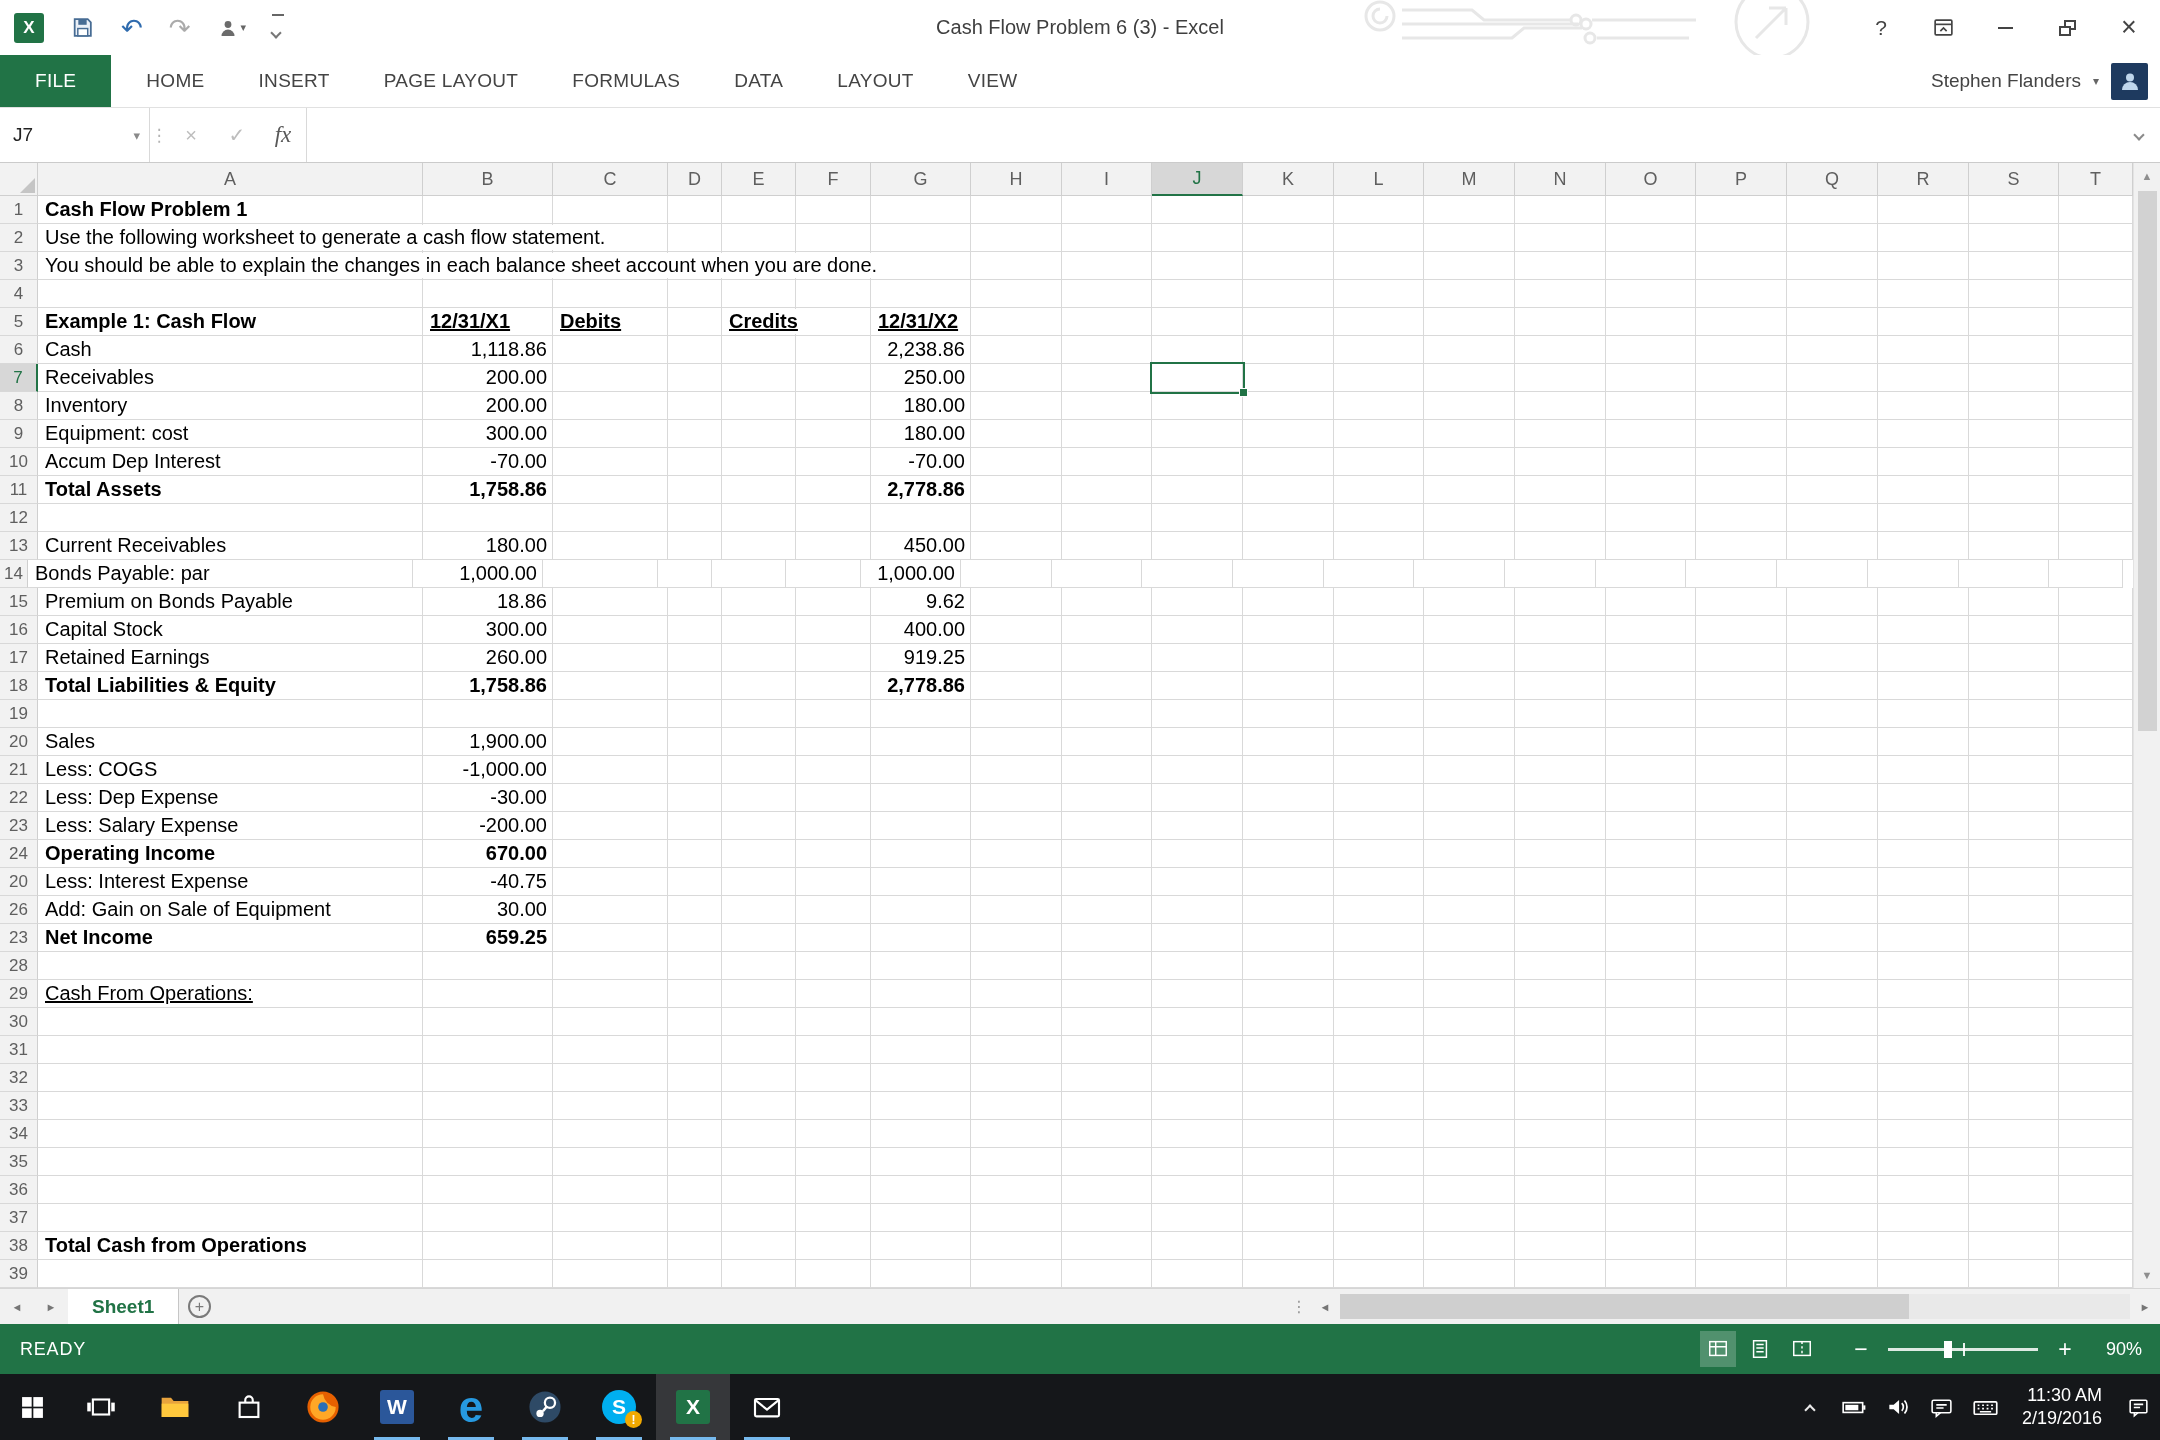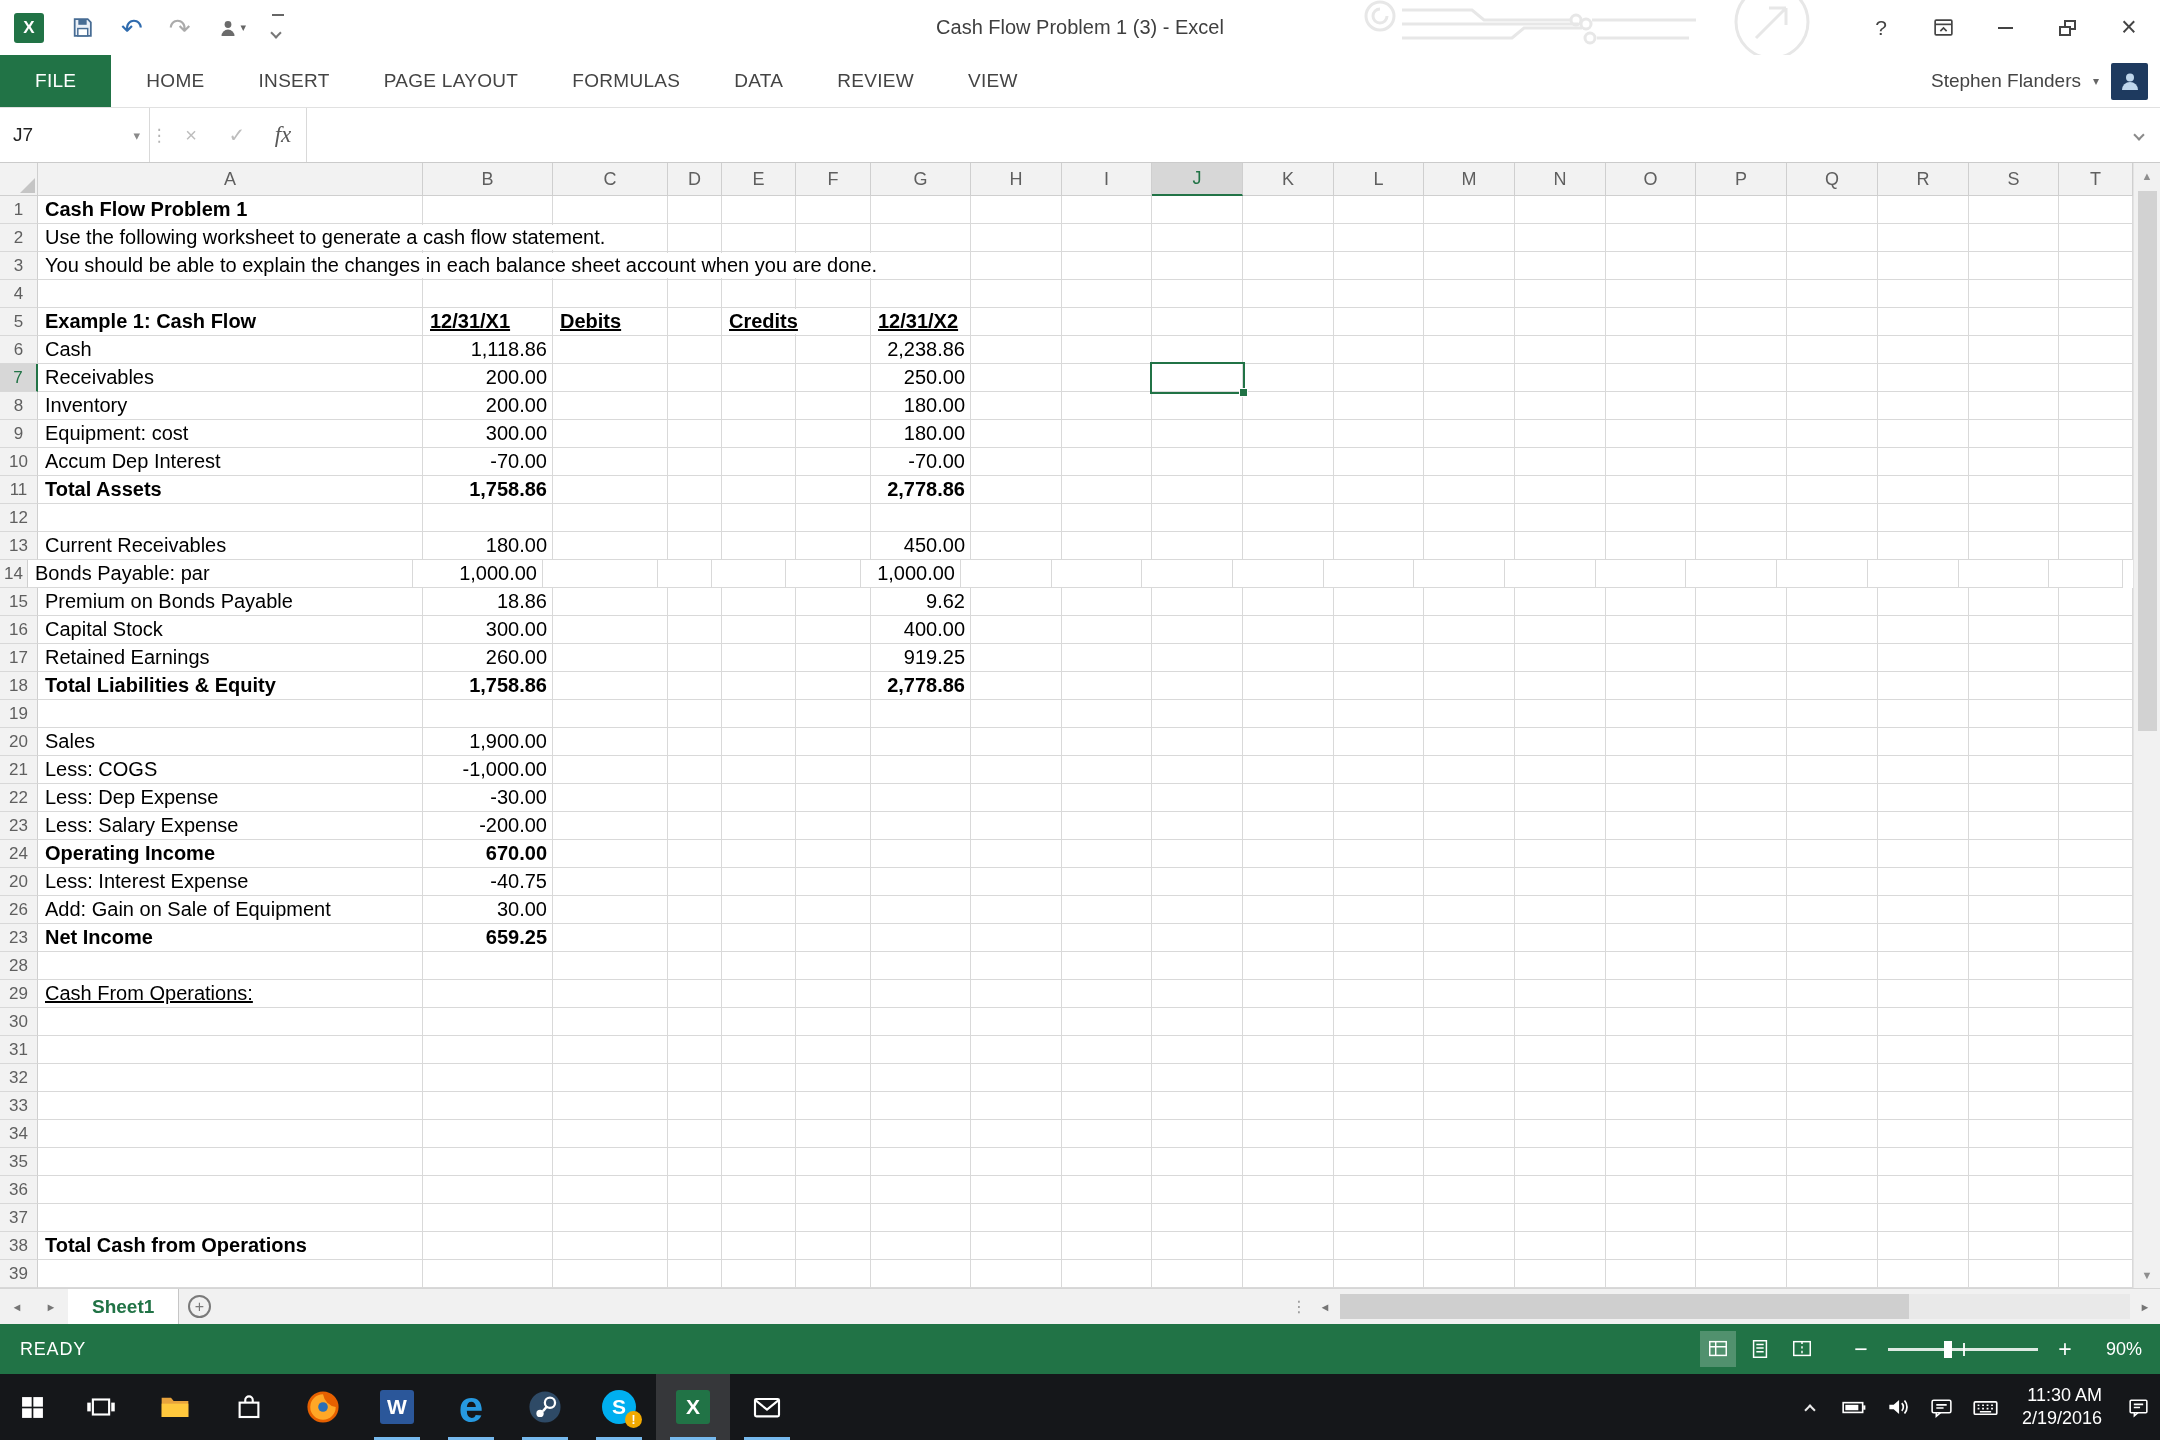--- a/index.html
+++ b/index.html
@@ -164,21 +164,21 @@
         <svg width="22" height="22" viewBox="0 0 22 22">
             <circle cx="11" cy="7.5" r="3.4" fill="#6B6B6B"></circle>
             <path d="M4.5,19 a6.5,6.5 0 0 1 13,0 z" fill="#6B6B6B"></path>
           </svg>
         <span class="mini">▾</span>
       </div>
       <div class="qbtn">
         <span><span class="qline"></span><span class="chev"></span></span>
       </div>
     </div>
-    <div class="title">Cash Flow Problem 1 (3) - Excel</div>
+    <div class="title">Cash Flow Problem 6 (3) - Excel</div>
     <div class="winctl">
       <div class="winbtn">
           <span>?</span>
         </div>
       <div class="winbtn">
         <svg width="23" height="23" viewBox="0 0 22 22" fill="none" stroke="#444" stroke-width="1.6">
             <rect x="3" y="4" width="16" height="14" rx="1"></rect>
             <path d="M3,8 h16"></path>
             <polyline points="8,14.5 11,11.5 14,14.5"></polyline>
           </svg>
@@ -199,21 +199,21 @@
   </div>
 
   <div class="ribbonrow">
     <div class="rtabs">
         <div class="rtab file">FILE</div>
         <div class="rtab">HOME</div>
         <div class="rtab">INSERT</div>
         <div class="rtab">PAGE LAYOUT</div>
         <div class="rtab">FORMULAS</div>
         <div class="rtab">DATA</div>
-        <div class="rtab">REVIEW</div>
+        <div class="rtab">LAYOUT</div>
         <div class="rtab">VIEW</div>
       </div>
     <div class="account">
       <span>Stephen Flanders</span>
       <span class="caret">▾</span>
       <span class="avatar">
         <svg width="24" height="24" viewBox="0 0 24 24">
             <circle cx="12" cy="8.5" r="4" fill="#BFD6EC"></circle>
             <path d="M4,21 a8,8 0 0 1 16,0 z" fill="#BFD6EC"></path>
           </svg>

